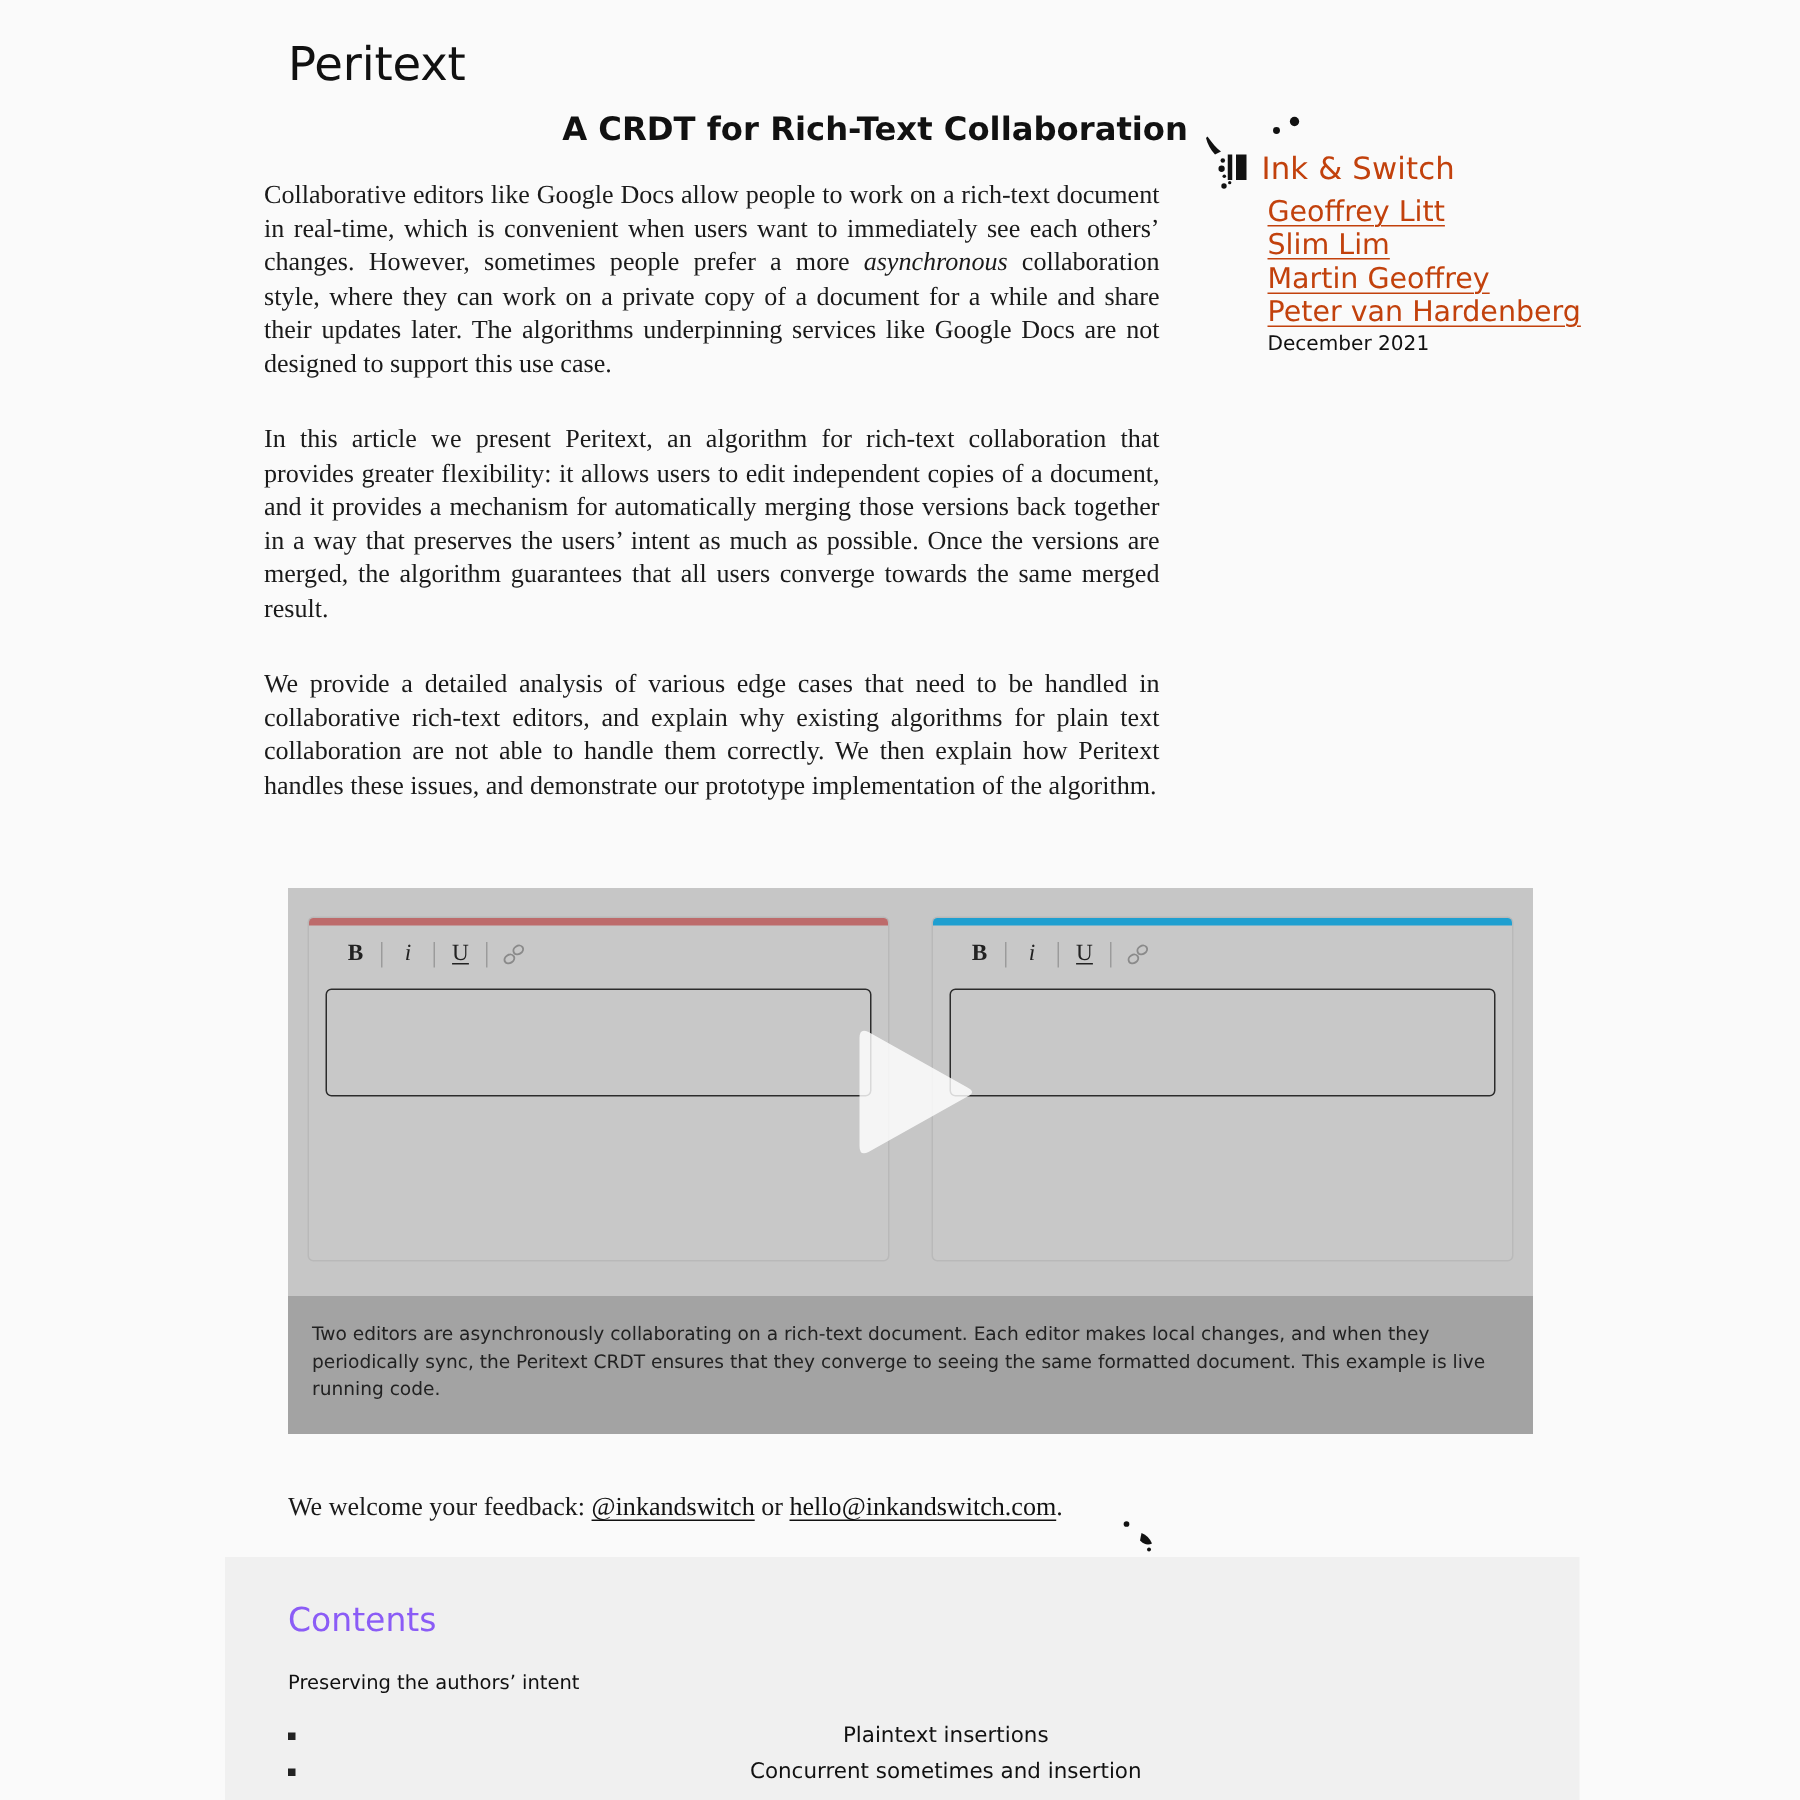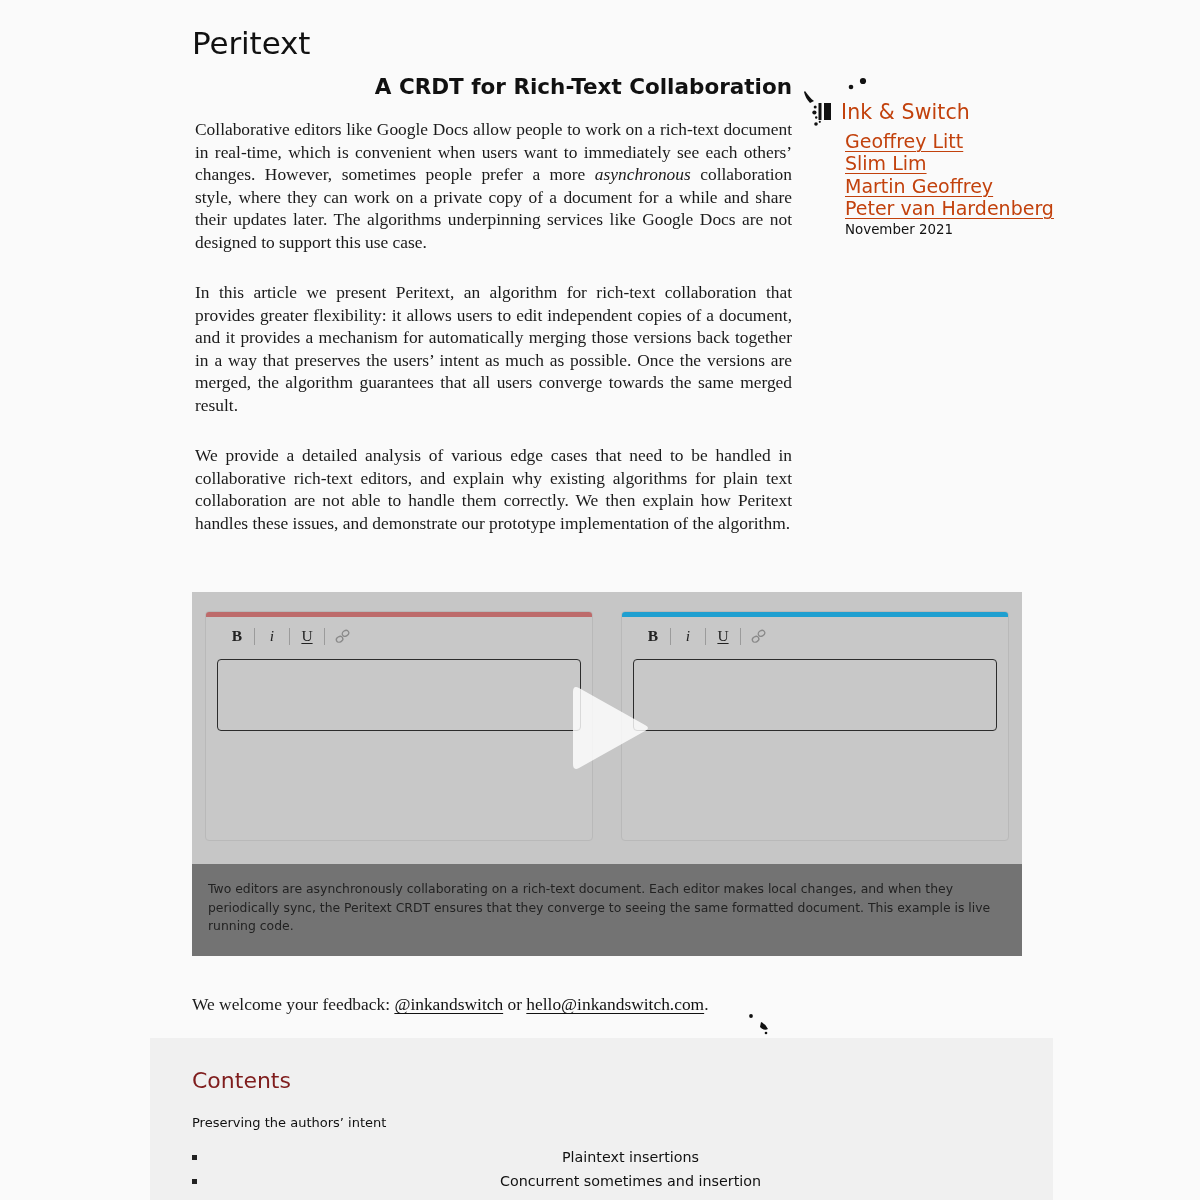--- a/index.html
+++ b/index.html
@@ -30,21 +30,21 @@
     font-family: "DejaVu Sans", sans-serif;
     font-size: 21.5px;
     font-weight: 700;
     color: #111;
     line-height: 1.2;
     margin: 12px 0 0 0;
     text-align: right;
   }
 
   
-  .body-col { position: absolute; left: 195px; top: 118px; width: 597px; }
+  .body-col { position: absolute; left: 176px; top: 118px; width: 597px; }
   .para {
     font-family: "Liberation Serif", serif;
     font-size: 17.4px;
     line-height: 22.5px;
     color: #1a1a1a;
     text-align: justify;
     margin: 0 0 28px 0;
     hyphens: none;
   }
   .para em { font-style: italic; }
@@ -151,21 +151,21 @@
   }
   .play-overlay {
     position: absolute;
     left: 50%; top: 50%;
     transform: translate(-50%, -50%);
     width: 96px; height: 92px;
     pointer-events: none;
   }
   .caption-box {
     width: 830px;
-    background: #737373;
+    background: #a3a3a3;
     padding: 16px 16px 20px 16px;
   }
   .caption {
     font-family: "DejaVu Sans", sans-serif;
     font-size: 12.4px;
     line-height: 18.6px;
     color: #222;
     margin: 0;
   }
 
@@ -190,21 +190,21 @@
     position: absolute;
     left: 150px; top: 1038px;
     width: 903px; height: 162px;
     background: #f0f0f0;
   }
   .contents-inner { padding: 30px 0 0 42px; }
   .contents-title {
     font-family: "DejaVu Sans", sans-serif;
     font-size: 22px;
     font-weight: 400;
-    color: #7f1d1d;
+    color: #8b5cf6;
     margin: 0 0 22px 0;
   }
   .toc-section {
     font-family: "DejaVu Sans", sans-serif;
     font-size: 13px;
     font-weight: 400;
     color: #111;
     margin: 0 0 16px 0;
     cursor: pointer;
   }
@@ -261,21 +261,21 @@
         <circle cx="7.8" cy="21.8" r="1.1" fill="#111"></circle>
       </svg>
       <span class="brand-name">Ink &amp; Switch</span>
     </div>
 
     <div class="author-list">
       <span class="author">Geoffrey Litt</span>
       <span class="author">Slim Lim</span>
       <span class="author">Martin Geoffrey</span>
       <span class="author">Peter van Hardenberg</span>
-      <span class="pubdate">November 2021</span>
+      <span class="pubdate">December 2021</span>
     </div>
   </div>
 
   <figure class="figure" style="margin:0">
     <div class="video">
       <div class="panes">
 
         <div class="pane">
           <span class="pane-bar" style="background:#bd6b6b"></span>
           <div class="toolbar">

